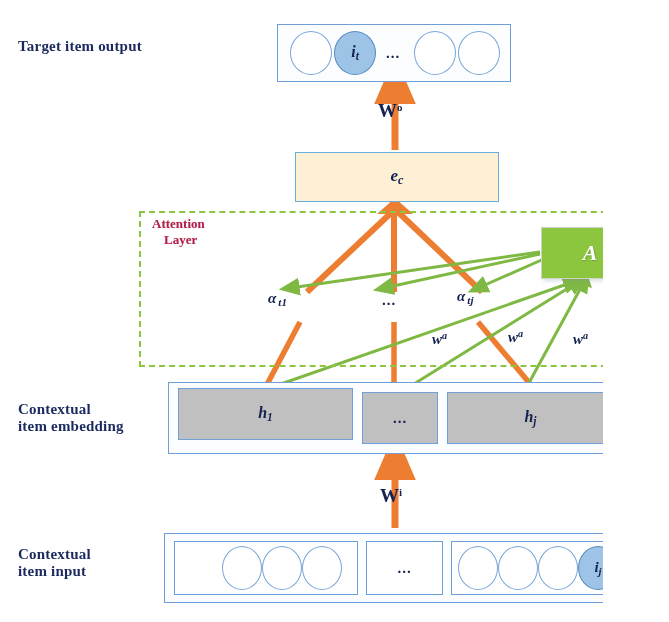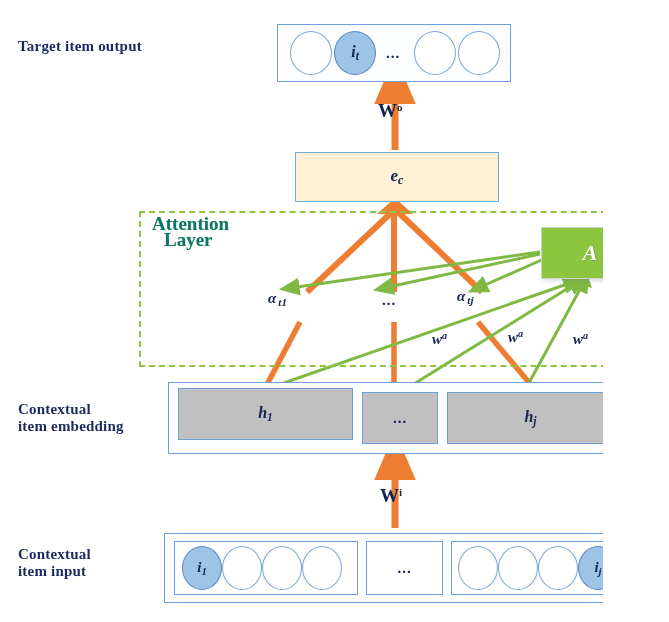--- a/index.html
+++ b/index.html
@@ -96,23 +96,23 @@
 
   
   #attention-layer {
     position: absolute;
     box-sizing: border-box;
     border: 2.5px dashed #8cc63f;
     background: transparent;
   }
   #attention-layer-label {
     position: absolute;
-    color: #0f766e;
-    font-weight: bold;
-    font-size: 19px;
+    color: #be185d;
+    font-weight: bold;
+    font-size: 13px;
     line-height: 16px;
     font-family: "Liberation Serif", "DejaVu Serif", serif;
     text-shadow: 0 0 1px rgba(140,198,63,0.6);
   }
   #attention-layer-label .layer-word {
     display: block;
     padding-left: 12px;
   }
 
   
@@ -300,23 +300,20 @@
     <span class="math" style="font-size:16px;"><span>h</span><span class="sub">j</span></span>
   </div>
 
   <div class="w-label" style="left:380px; top:485px;"><span>W</span><span class="sup">i</span></div>
 
   <div class="outer-box" style="left:164px; top:533px; width:468px; height:70px;"></div>
 
   <div id="corpus-superscript" style="left:618px; top:537px;">c</div>
 
   <div class="inner-box white-box" style="left:174px; top:541px; width:184px; height:54px;"></div>
-  <div class="neuron filled" style="left:182px; top:546px; width:40px; height:44px;">
-    <span class="math" style="font-size:15px;"><span>i</span><span class="sub">1</span></span>
-  </div>
   <div class="neuron" style="left:222px; top:546px; width:40px; height:44px;"></div>
   <div class="neuron" style="left:262px; top:546px; width:40px; height:44px;"></div>
   <div class="neuron" style="left:302px; top:546px; width:40px; height:44px;"></div>
 
   <div class="inner-box white-box" style="left:366px; top:541px; width:77px; height:54px;">
     <span class="dots">...</span>
   </div>
 
   <div class="inner-box white-box" style="left:451px; top:541px; width:174px; height:54px;"></div>
   <div class="neuron" style="left:458px; top:546px; width:40px; height:44px;"></div>

